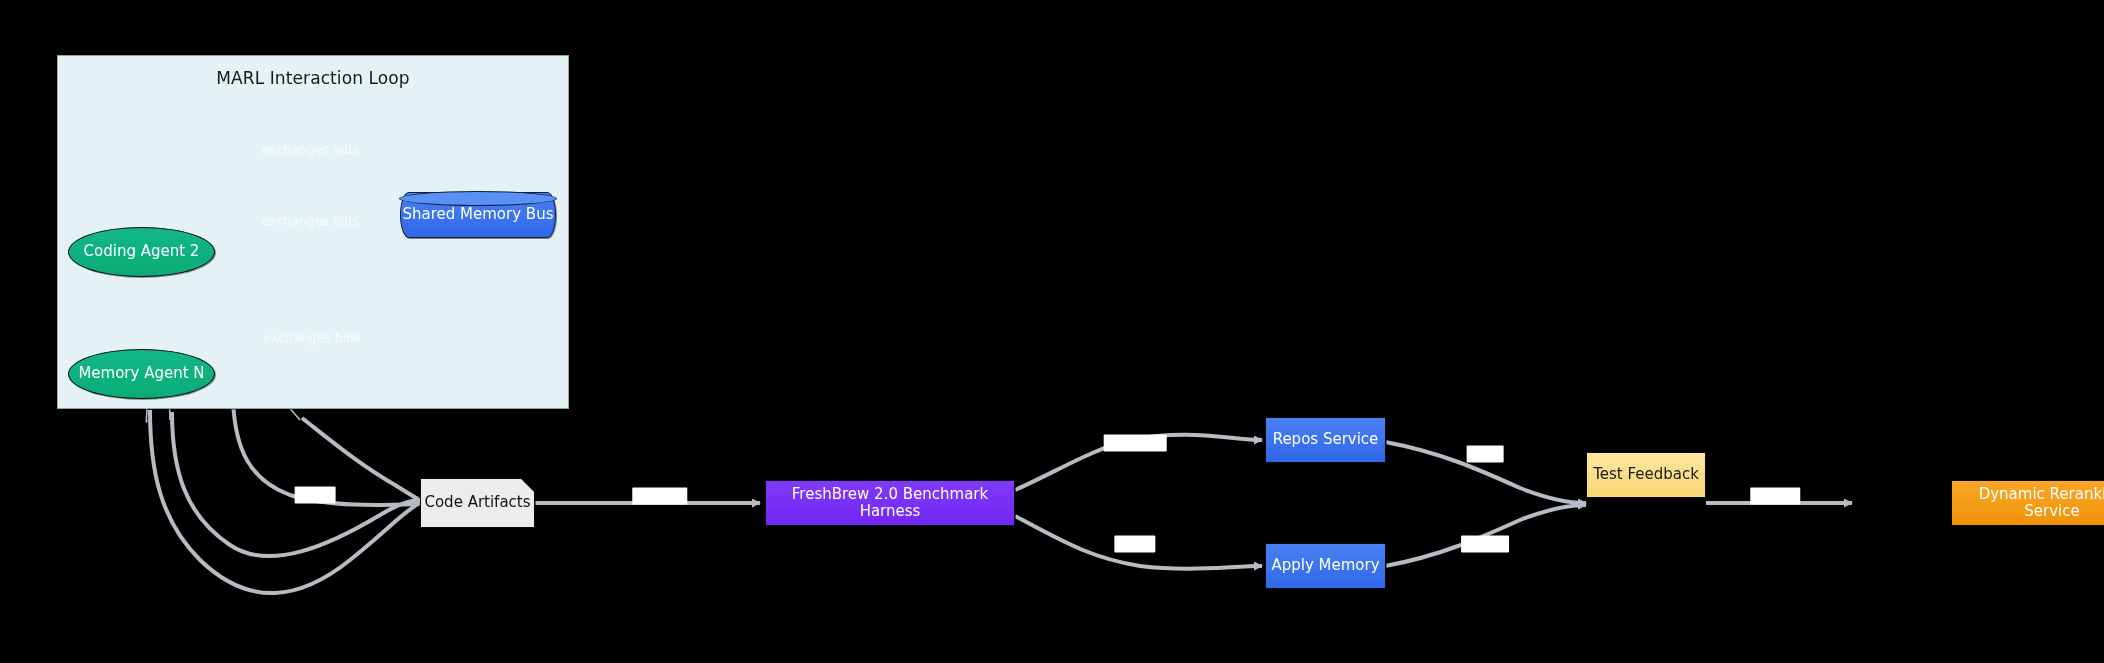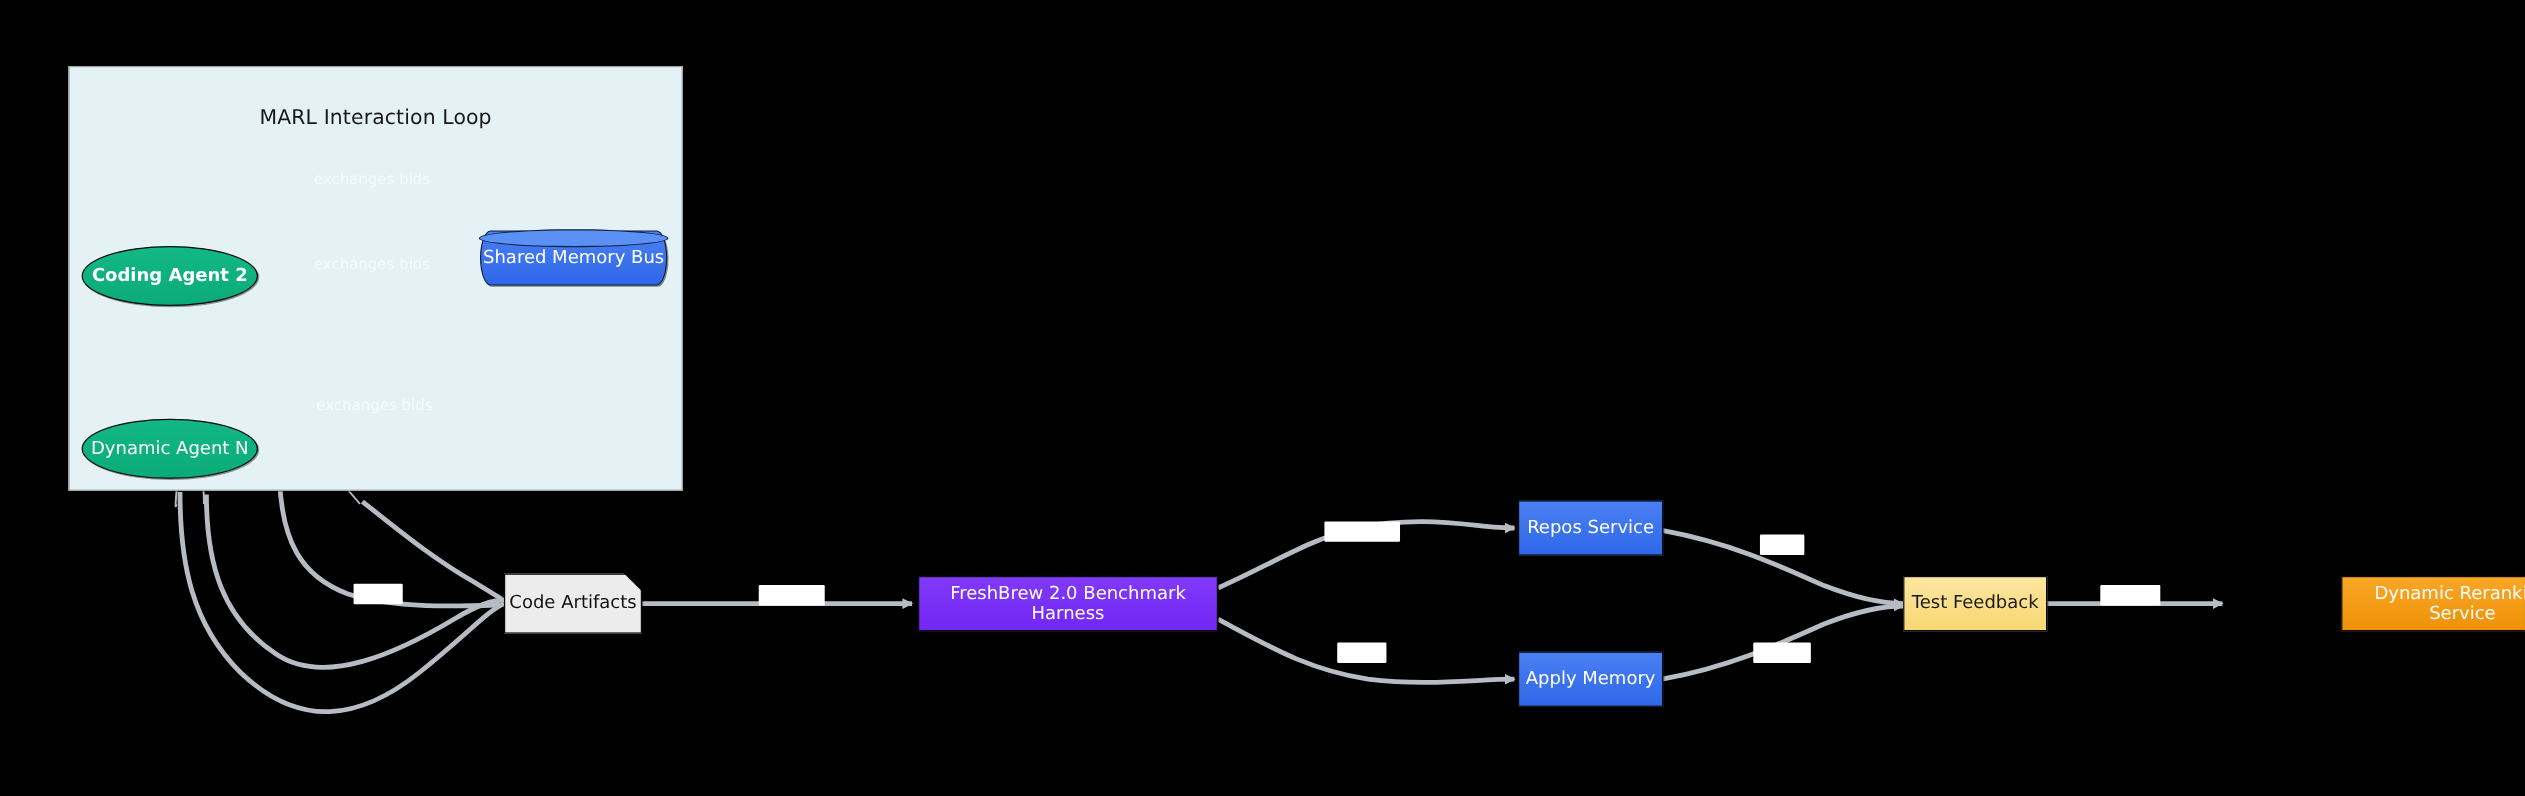--- a/index.html
+++ b/index.html
@@ -13,21 +13,20 @@
   .cluster{
     position:absolute;
     background:#e5f2f5;
     border:1px solid #9aa3a6;
     box-shadow:1px 1px 0 rgba(0,0,0,.35);
   }
   .cluster-title{
     position:absolute;left:0;right:0;top:12px;
     text-align:center;font-size:17px;color:#181818;
     letter-spacing:.1px;
-    margin-top:20px;
   }
 
   
   .node{position:absolute;display:flex;align-items:center;justify-content:center;
         box-sizing:border-box;text-align:center;line-height:1.15;}
 
   .n-ellipse{
     border-radius:50%;
     background:#10b981;background-image:linear-gradient(#12b886,#0bab76);
     border:1.6px solid #0a0a0a;
@@ -130,26 +129,26 @@
 
       <path d="M1706,503 L1852,503" marker-end="url(#ah-grey)"></path>
     </g>
   </svg>
 
   <div class="cluster" style="left:57px;top:55px;width:510px;height:352px;">
     <div class="cluster-title">MARL Interaction Loop</div>
   </div>
 
 
-  <div class="node n-ellipse" style="left:68px;top:205px;width:147px;height:50px;font-weight:bold;">
+  <div class="node n-ellipse" style="left:68px;top:227px;width:147px;height:50px;">
     <span>Coding Agent 2</span>
   </div>
 
   <div class="node n-ellipse" style="left:68px;top:349px;width:147px;height:50px;">
-    <span>Dynamic Agent N</span>
+    <span>Memory Agent N</span>
   </div>
 
   <div class="node n-doc" style="left:420px;top:478px;width:115px;height:50px;">
     <div class="fold"></div>
     <span>Code Artifacts</span>
   </div>
 
   <div class="node n-db" style="left:400px;top:192px;width:156px;height:46px;">
     <span>Shared Memory Bus</span>
   </div>
@@ -159,21 +158,21 @@
   </div>
 
   <div class="node n-rect n-blue" style="left:1265px;top:417px;width:121px;height:46px;">
     <span>Repos Service</span>
   </div>
 
   <div class="node n-rect n-blue" style="left:1265px;top:543px;width:121px;height:46px;">
     <span>Apply Memory</span>
   </div>
 
-  <div class="node n-rect n-yellow" style="left:1586px;top:480px;width:120px;height:46px;align-items:center;">
+  <div class="node n-rect n-yellow" style="left:1586px;top:452px;width:120px;height:46px;align-items:center;">
     <div class="fold" style="background:#000;"></div>
     <span>Test Feedback</span>
   </div>
 
   <div class="node n-rect n-orange" style="left:1951px;top:480px;width:202px;height:46px;">
     <span>Dynamic Reranking Service</span>
   </div>
 
   <div class="elabel in-cluster" style="left:310px;top:149px;">exchanges bids</div>
   <div class="elabel in-cluster" style="left:310px;top:220px;">exchanges bids</div>

